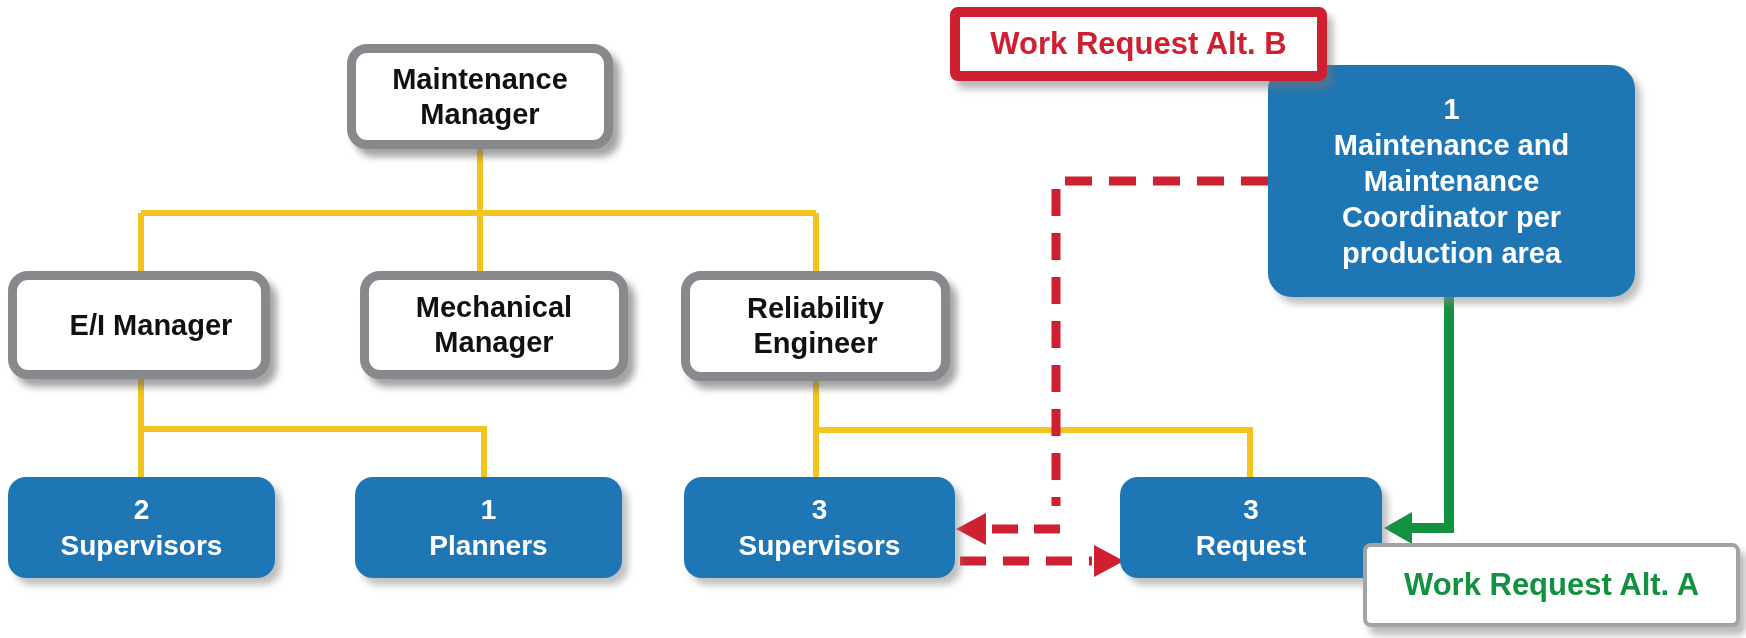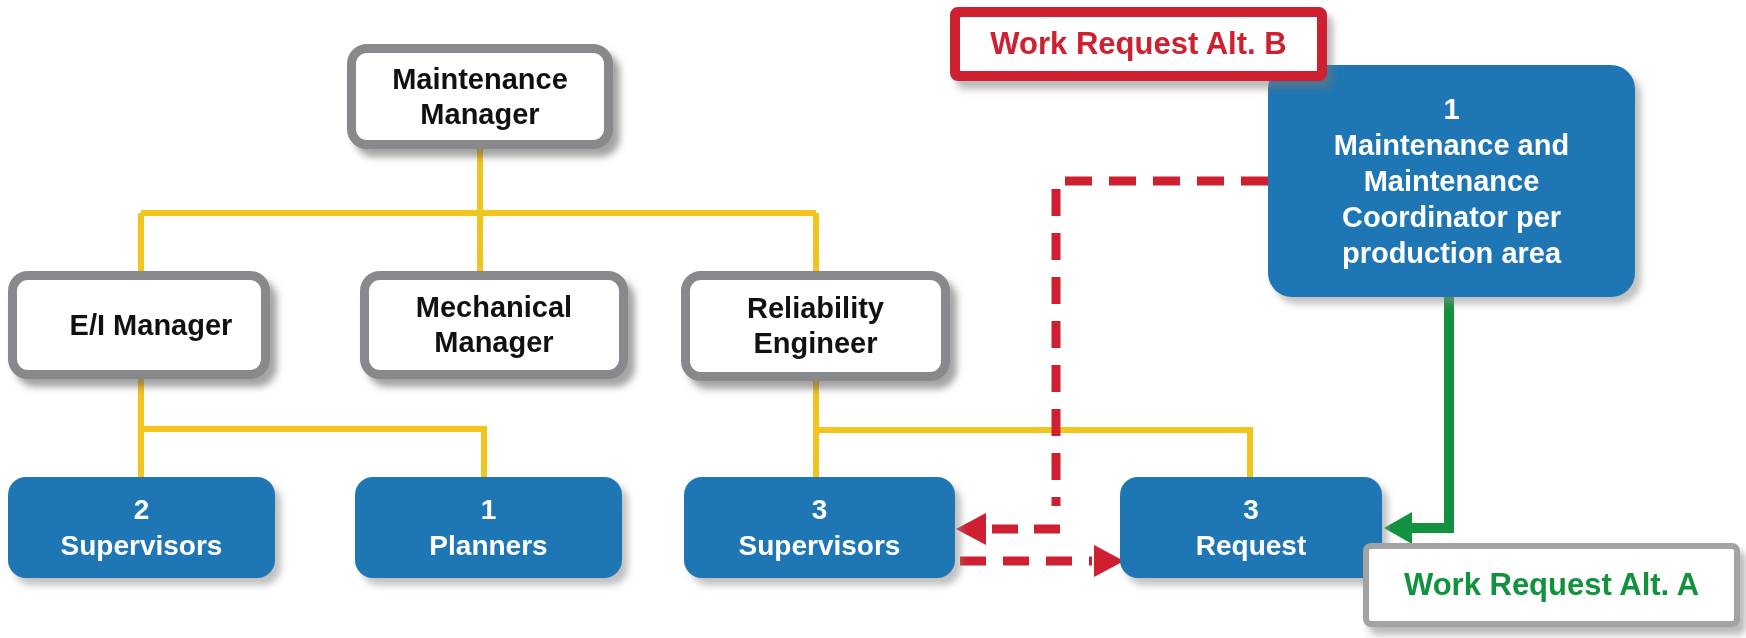--- a/index.html
+++ b/index.html
@@ -63,21 +63,21 @@
     font-weight: bold;
     font-size: 31px;
     z-index: 3;
   }
   .flow-label.red {
     border: 10px solid #ce2031;
     color: #ce2031;
     box-shadow: 6px 8px 7px rgba(120,120,120,0.5);
   }
   .flow-label.green {
-    border: 6px solid #a3a3a3;
+    border: 4px solid #a3a3a3;
     color: #12913f;
     box-shadow: 6px 8px 7px rgba(120,120,120,0.5);
   }
   .wrap-narrow { padding: 0 14px; }
 </style>
 </head>
 <body>
 
 <div class="stage">
 

